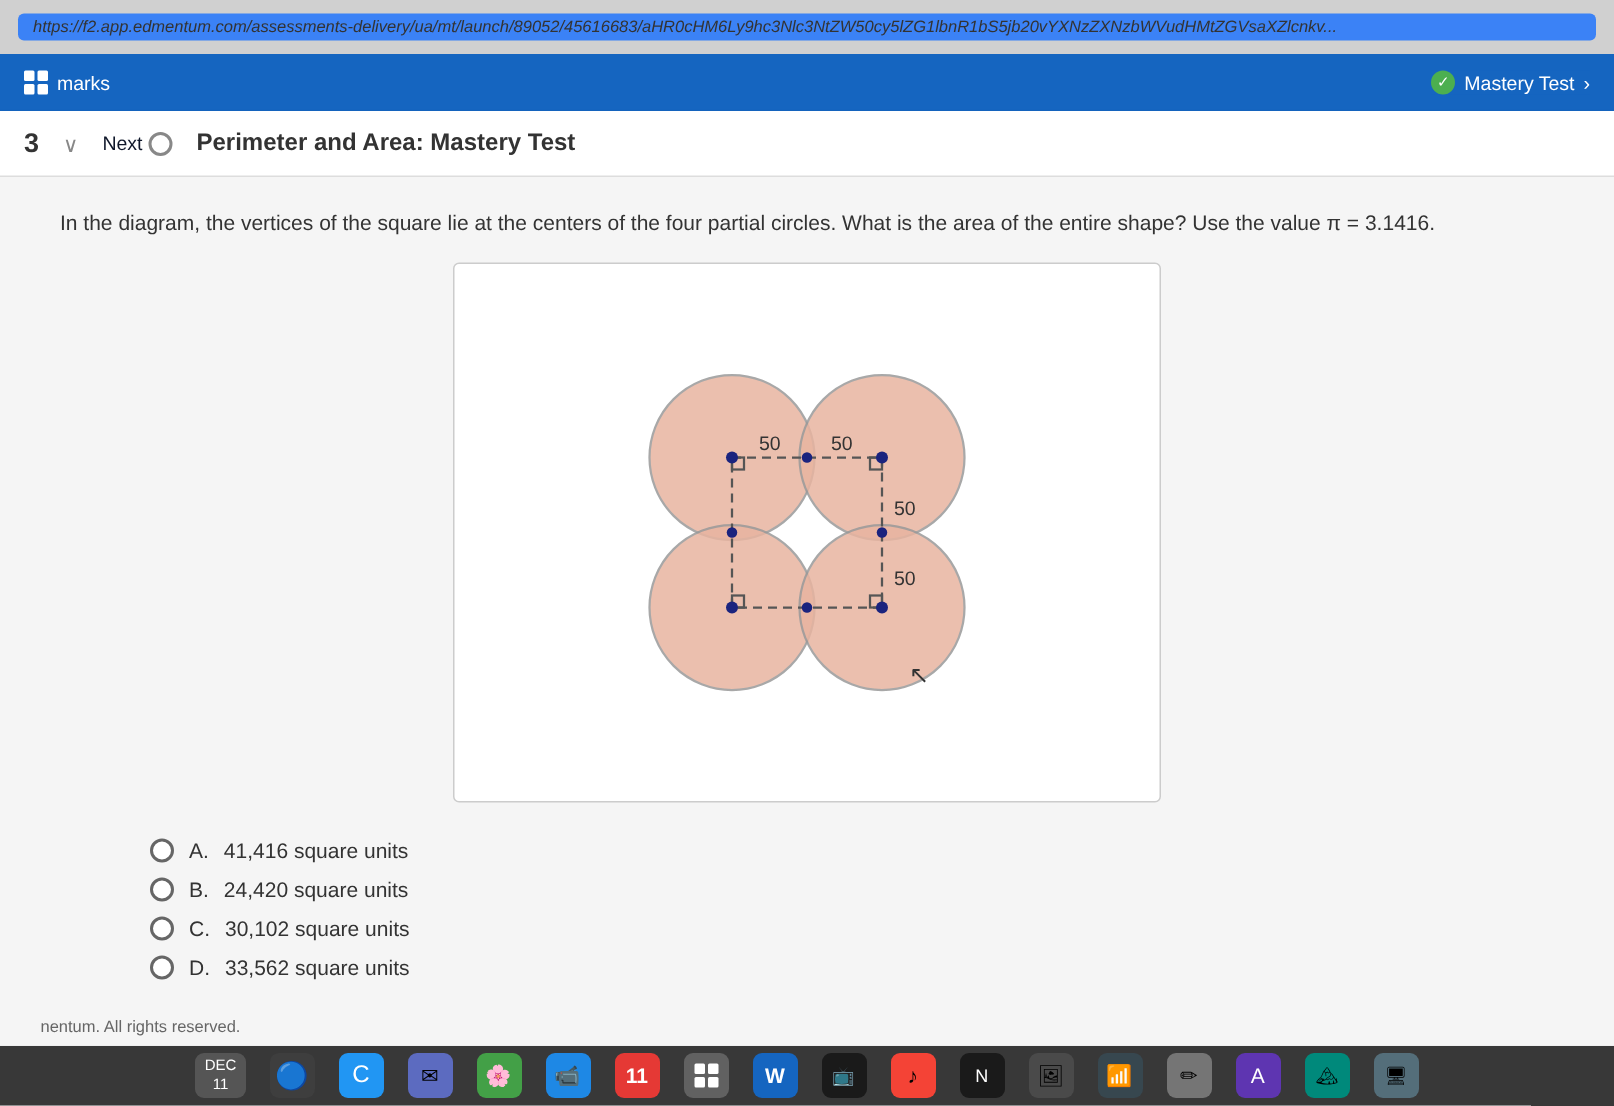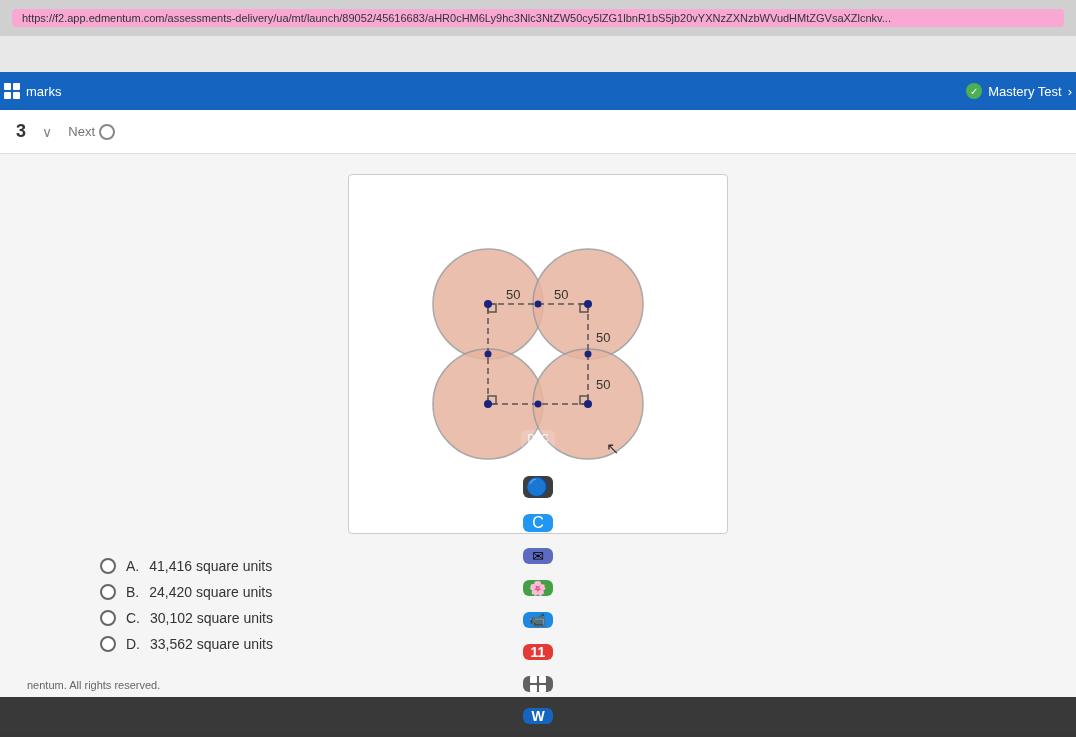--- a/index.html
+++ b/index.html
@@ -14,40 +14,40 @@
     
     .browser-bar {
       background: #d0d0d0;
       height: 36px;
       display: flex;
       align-items: center;
       padding: 0 12px;
       gap: 8px;
     }
     .browser-url {
-      background: #f9a8d4;
+      background: #3b82f6;
       border-radius: 4px;
       padding: 3px 10px;
       font-size: 11px;
       color: #333;
       flex: 1;
       overflow: hidden;
       white-space: nowrap;
       text-overflow: ellipsis;
+      font-style: italic;
     }
 
     
     .top-nav {
       background: #1565c0;
       height: 38px;
       display: flex;
       align-items: center;
-      padding: 0 4px;
+      padding: 0 16px;
       gap: 16px;
-      margin-top: 36px;
     }
     .top-nav-marks {
       color: white;
       font-size: 13px;
       display: flex;
       align-items: center;
       gap: 6px;
     }
     .submit-test-btn {
       margin-left: auto;
@@ -86,21 +86,21 @@
     }
     .question-num {
       font-size: 18px;
       font-weight: 600;
       color: #333;
     }
     .next-btn {
       display: flex;
       align-items: center;
       gap: 4px;
-      color: #737373;
+      color: #0f172a;
       font-size: 13px;
       cursor: pointer;
       background: none;
       border: none;
     }
     .page-title {
       font-size: 16px;
       font-weight: 600;
       color: #333;
     }
@@ -118,21 +118,21 @@
       color: #333;
       margin-bottom: 16px;
       line-height: 1.5;
     }
 
     
     .diagram-container {
       background: white;
       border: 1px solid #ccc;
       border-radius: 4px;
-      width: 380px;
+      width: 472px;
       height: 360px;
       margin: 0 auto 24px auto;
       display: flex;
       align-items: center;
       justify-content: center;
       position: relative;
       overflow: hidden;
     }
 
     
@@ -178,21 +178,20 @@
       background: rgba(40,40,40,0.92);
       height: 40px;
       display: flex;
       align-items: center;
       justify-content: center;
       gap: 16px;
       position: fixed;
       bottom: 0;
       left: 0;
       width: 1076px;
-      flex-direction: column;
     }
     .taskbar-date {
       color: white;
       font-size: 10px;
       text-align: center;
       line-height: 1.3;
       background: rgba(255,255,255,0.15);
       border-radius: 6px;
       padding: 2px 6px;
     }
@@ -242,23 +241,25 @@
   </button>
 </div>
 
 <div class="secondary-nav">
   <span class="question-num">3</span>
   <span style="font-size:14px;color:#888;">∨</span>
   <button class="next-btn">
     <span>Next</span>
     <span style="width:16px;height:16px;border-radius:50%;border:2px solid #888;display:inline-flex;align-items:center;justify-content:center;font-size:10px;"></span>
   </button>
+  <span class="page-title">Perimeter and Area: Mastery Test</span>
 </div>
 
 <div class="main-content">
+  <p class="question-text">In the diagram, the vertices of the square lie at the centers of the four partial circles. What is the area of the entire shape? Use the value π = 3.1416.</p>
 
   <div class="diagram-container">
     <svg class="diagram-svg" viewBox="0 0 360 340">
 
       <circle cx="130" cy="120" r="55" fill="#e8b4a0" stroke="#999" stroke-width="1.5" opacity="0.85"></circle>
 
       <circle cx="230" cy="120" r="55" fill="#e8b4a0" stroke="#999" stroke-width="1.5" opacity="0.85"></circle>
 
       <circle cx="130" cy="220" r="55" fill="#e8b4a0" stroke="#999" stroke-width="1.5" opacity="0.85"></circle>
 

